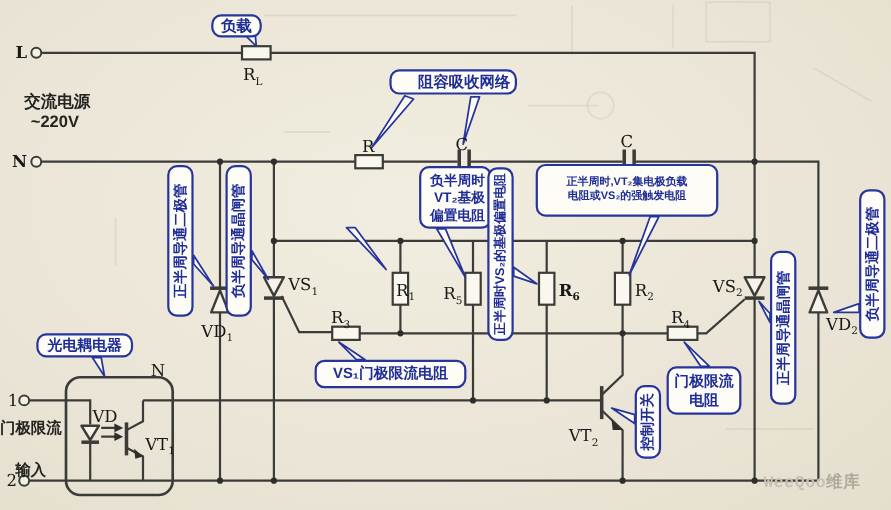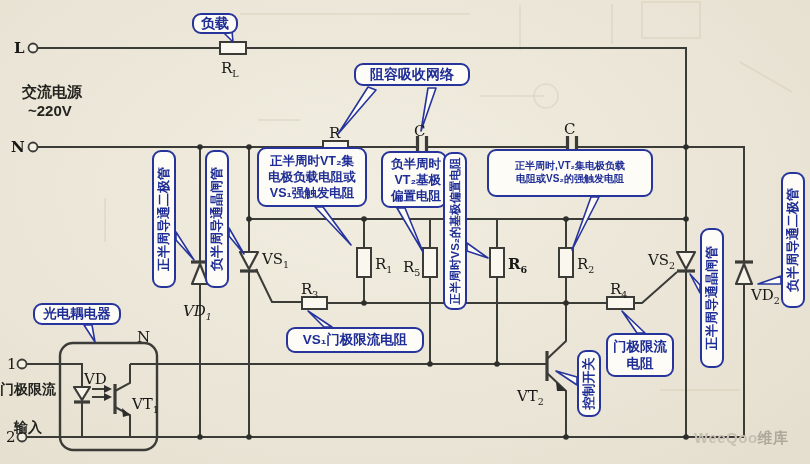--- a/index.html
+++ b/index.html
@@ -22,21 +22,21 @@
     border:2px solid #27349b;border-radius:9px;color:#1f2d96;
     font-weight:700;font-size:13px;line-height:1.28;text-align:center;
     padding:1px 4px;white-space:nowrap;display:flex;flex-direction:column;
     justify-content:center;align-items:center;
   }
   .vbox{transform-origin:0 0;transform:rotate(-90deg);}
   .clabel{position:absolute;font-family:"DejaVu Serif", serif;font-size:15px;color:#171715;white-space:nowrap;}
   .clabel sub{font-size:9.5px;}
   .zhtext{position:absolute;font-weight:700;color:#23231f;font-size:15px;white-space:nowrap;}
   .wm{position:absolute;left:694px;top:429px;font-size:15px;font-weight:700;letter-spacing:.5px;}
-  .wm .b{color:#c6c1b2;}
+  .wm .b{color:#c6c1b2;font-family:Liberation Mono, monospace;}
   .wm .s{color:#aeaa9b;}
 </style>
 </head>
 <body>
 
 <div class="stage">
 
   <svg width="810" height="464" viewBox="0 0 810 464">
 
     <g>
@@ -152,50 +152,45 @@
 
   <div class="clabel" style="left:14px;top:39px;font-weight:700">L</div>
   <div class="clabel" style="left:11px;top:138px;font-weight:700">N</div>
   <div class="zhtext" style="left:22px;top:83px;">交流电源</div>
   <div class="zhtext" style="left:28px;top:102px;font-weight:600">~220V</div>
 
   <div class="clabel" style="left:221px;top:59px;"><span>R</span><sub>L</sub></div>
   <div class="clabel" style="left:329px;top:124px;">R</div>
   <div class="clabel" style="left:414px;top:122px;">C</div>
   <div class="clabel" style="left:564px;top:120px;">C</div>
-  <div class="clabel" style="left:183px;top:302px;font-style:italic;"><span>VD</span><sub>1</sub></div>
+  <div class="clabel" style="left:183px;top:292px;"><span>VD</span><sub>1</sub></div>
   <div class="clabel" style="left:262px;top:250px;"><span>VS</span><sub>1</sub></div>
-  <div class="clabel" style="left:375px;top:255px;"><span>R</span><sub>1</sub></div>
+  <div class="clabel" style="left:360px;top:255px;"><span>R</span><sub>1</sub></div>
   <div class="clabel" style="left:403px;top:258px;"><span>R</span><sub>5</sub></div>
   <div class="clabel" style="left:508px;top:255px;font-weight:bold;"><span>R</span><sub>6</sub></div>
   <div class="clabel" style="left:577px;top:255px;"><span>R</span><sub>2</sub></div>
   <div class="clabel" style="left:301px;top:280px;"><span>R</span><sub>3</sub></div>
   <div class="clabel" style="left:610px;top:280px;"><span>R</span><sub>4</sub></div>
   <div class="clabel" style="left:517px;top:343px;margin-top:44px;"><span>VT</span><sub>2</sub></div>
   <div class="clabel" style="left:648px;top:251px;"><span>VS</span><sub>2</sub></div>
   <div class="clabel" style="left:751px;top:286px;text-align:center;"><span>VD</span><sub>2</sub></div>
   <div class="clabel" style="left:132px;top:395px;"><span>VT</span><sub>1</sub></div>
   <div class="clabel" style="left:84px;top:370px;">VD</div>
   <div class="clabel" style="left:137px;top:328px;">N</div>
   <div class="clabel" style="left:7px;top:355px;">1</div>
   <div class="clabel" style="left:6px;top:428px;">2</div>
   <div class="zhtext" style="left:0px;top:381px;font-size:14px;">门极限流</div>
   <div class="zhtext" style="left:14px;top:399px;font-size:14px;margin-top:20px;">输入</div>
 
   <div class="hbox" style="left:192px;top:13px;width:46px;height:21px;font-size:14px;">
       <div>负载</div>
     </div>
-  <div class="hbox" style="left:354px;top:63px;width:116px;height:23px;font-size:14px;">
+  <div class="hbox" style="left:354px;top:63px;width:116px;height:23px;font-size:14px;align-items:flex-end;">
       <div>阻容吸收网络</div>
     </div>
-  <div class="hbox" style="left:257px;top:147px;width:110px;height:60px;font-size:12.5px;">
-    <div>正半周时VT₂集</div>
-      <div>电极负载电阻或</div>
-      <div>VS₁强触发电阻</div>
-  </div>
   <div class="hbox" style="left:381px;top:151px;width:66px;height:57px;font-size:12.5px;align-items:flex-end;">
     <div>负半周时</div>
       <div>VT₂基极</div>
       <div>偏置电阻</div>
   </div>
   <div class="hbox" style="left:487px;top:149px;width:166px;height:48px;font-size:10px;">
     <div>正半周时,VT₂集电极负载</div>
       <div>电阻或VS₂的强触发电阻</div>
   </div>
   <div class="hbox" style="left:286px;top:327px;width:138px;height:26px;font-size:13.5px;">

